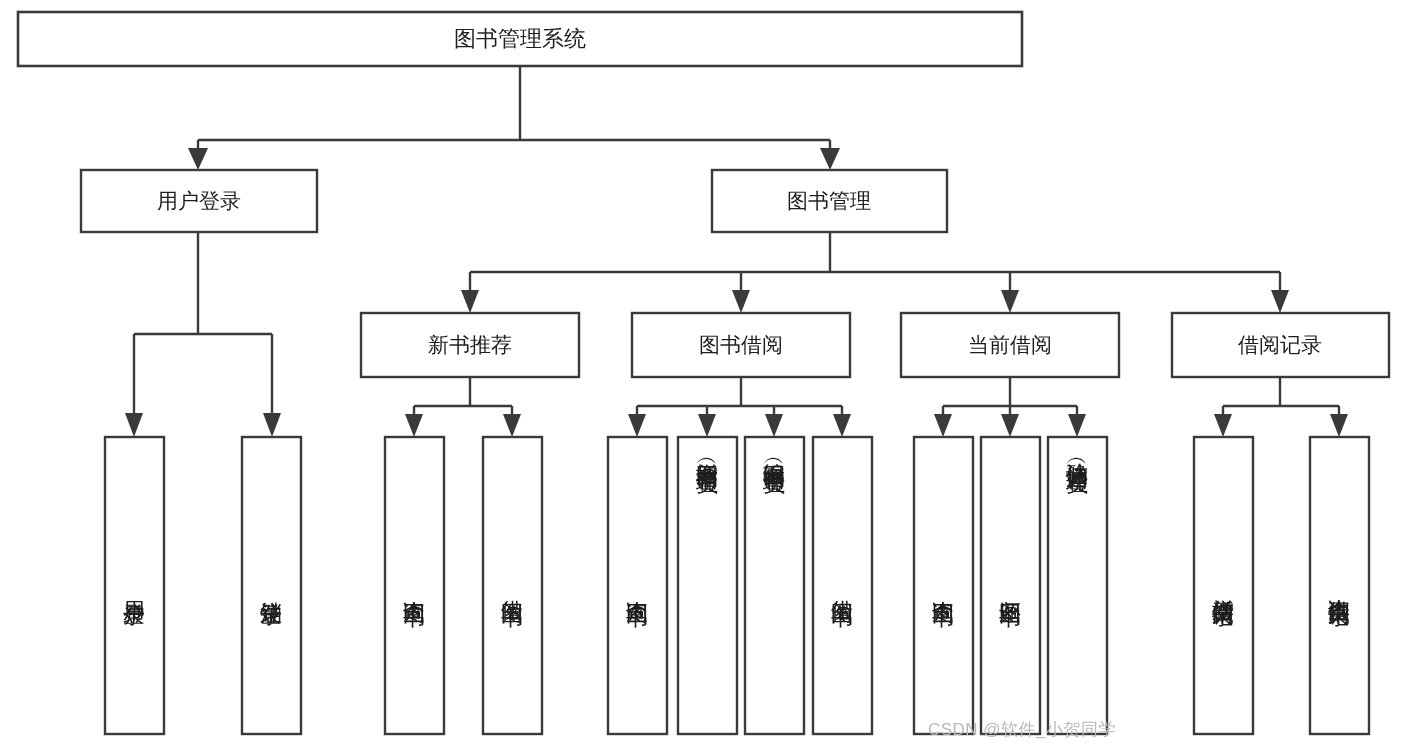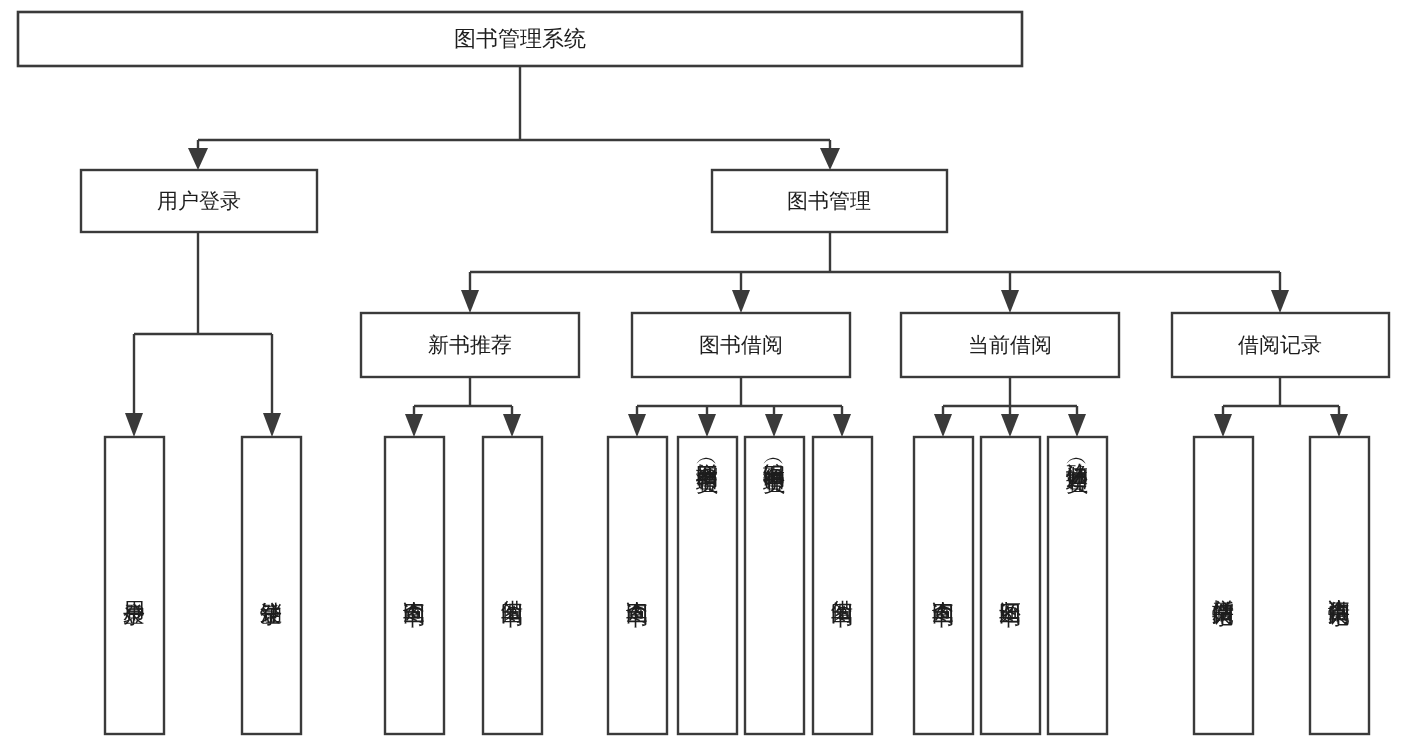--- a/index.html
+++ b/index.html
@@ -269,14 +269,15 @@
   </div>
 
   <div class="leaf-label-wrap" style="left:1194px; top:437px; width:59px; height:297px; align-items:center;">
     <span class="leaf-label">新增借阅记录</span>
   </div>
 
   <div class="leaf-label-wrap" style="left:1310px; top:437px; width:59px; height:297px; align-items:center;">
     <span class="leaf-label">查询借阅记录</span>
   </div>
 
+  <div class="watermark">CSDN @软件_小贺同学</div>
 
 </div>
 
 </body></html>

